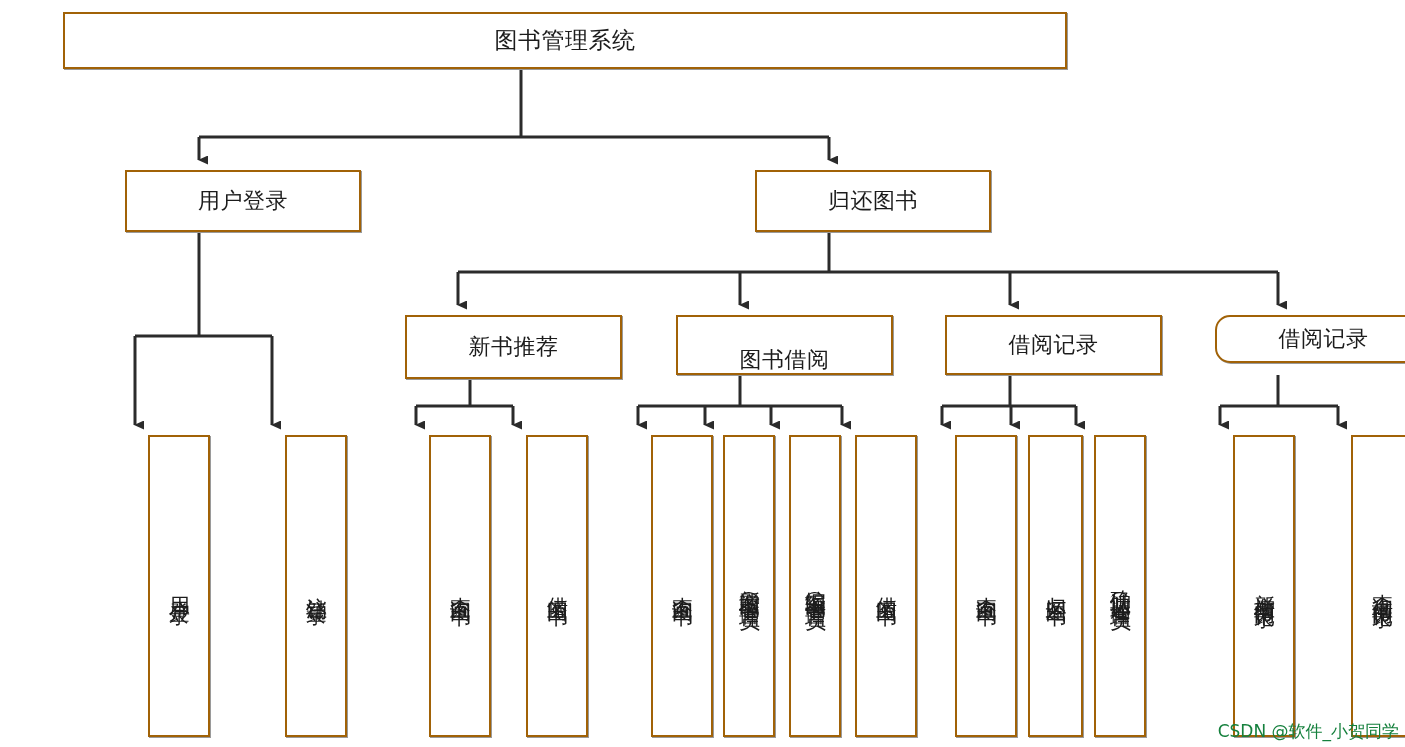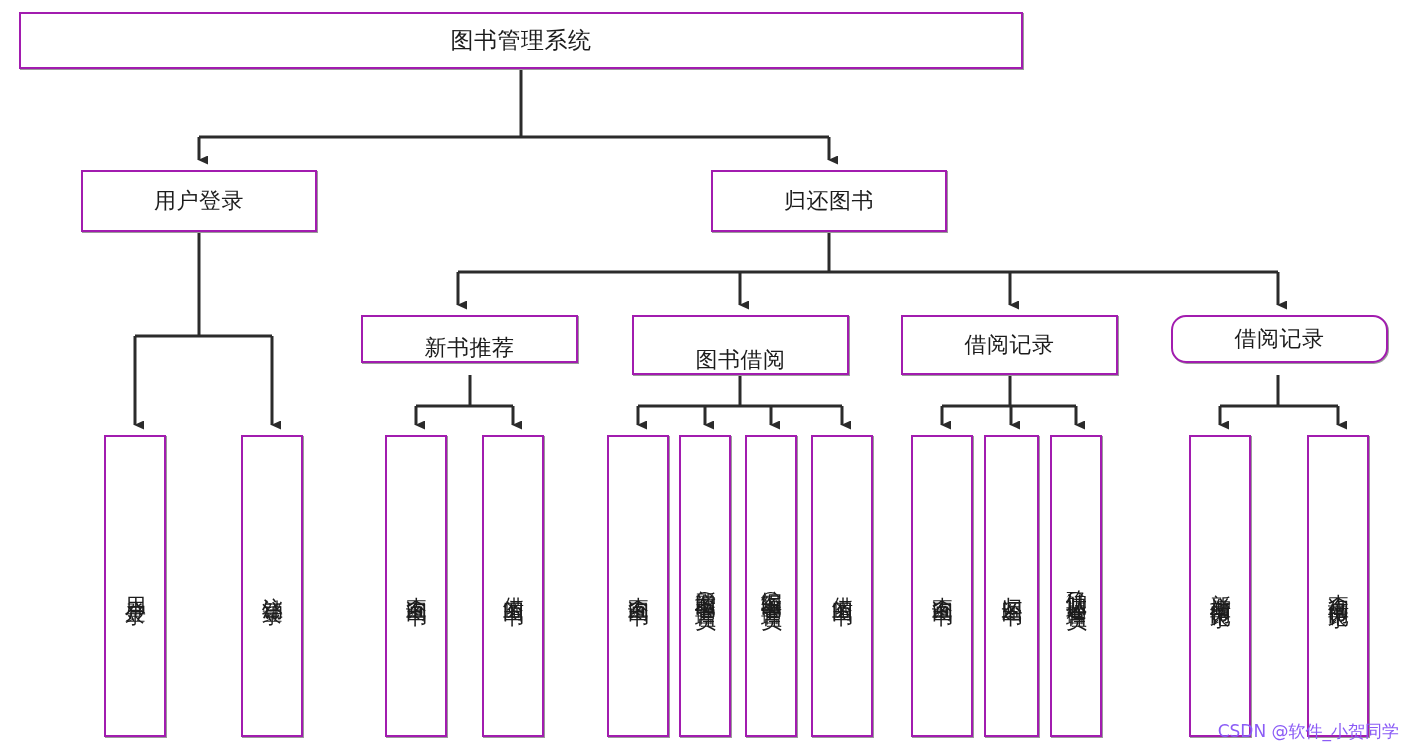--- a/index.html
+++ b/index.html
@@ -23,26 +23,27 @@
     position: absolute;
     top: 0;
     left: 0;
     width: 1405px;
     height: 747px;
   }
   .node-box {
     position: absolute;
     box-sizing: border-box;
     background: #ffffff;
-    border: 2px solid #a21caf;
+    border: 2px solid #a16207;
     box-shadow: 1px 1px 0 0 #9a9a9a;
     display: flex;
     align-items: center;
     justify-content: center;
     overflow: hidden;
+    margin-left: 44px;
   }
   .node-label {
     color: #1c1c1c;
     font-size: 22px;
     line-height: 1.18;
     letter-spacing: 0.5px;
     white-space: nowrap;
   }
   .node-label.vertical {
     writing-mode: vertical-rl;
@@ -50,21 +51,21 @@
     letter-spacing: 3px;
     font-size: 21px;
   }
   .title-label {
     font-size: 23px;
   }
   .watermark {
     position: absolute;
     right: 6px;
     bottom: 4px;
-    color: #8b5cf6;
+    color: #15803d;
     font-size: 17px;
     white-space: nowrap;
     pointer-events: none;
   }
 </style>
 </head>
 <body>
 
 <div id="diagram-root">
 
@@ -114,21 +115,21 @@
   <div id="node-group">
       <div class="node-box" style="left: 19px; top: 12px; width: 1004px; height: 57px;">
         <span class="node-label title-label">图书管理系统</span>
       </div>
       <div class="node-box" style="left: 81px; top: 170px; width: 236px; height: 62px;">
         <span class="node-label">用户登录</span>
       </div>
       <div class="node-box" style="left: 711px; top: 170px; width: 236px; height: 62px;">
         <span class="node-label">归还图书</span>
       </div>
-      <div class="node-box" style="left: 361px; top: 315px; width: 217px; height: 48px; align-items: flex-end;">
+      <div class="node-box" style="left: 361px; top: 315px; width: 217px; height: 64px;">
         <span class="node-label">新书推荐</span>
       </div>
       <div class="node-box" style="left: 632px; top: 315px; width: 217px; height: 60px; align-items: flex-end;">
         <span class="node-label">图书借阅</span>
       </div>
       <div class="node-box" style="left: 901px; top: 315px; width: 217px; height: 60px;">
         <span class="node-label">借阅记录</span>
       </div>
       <div class="node-box" style="left: 1171px; top: 315px; width: 217px; height: 48px; border-radius: 15px;">
         <span class="node-label">借阅记录</span>

